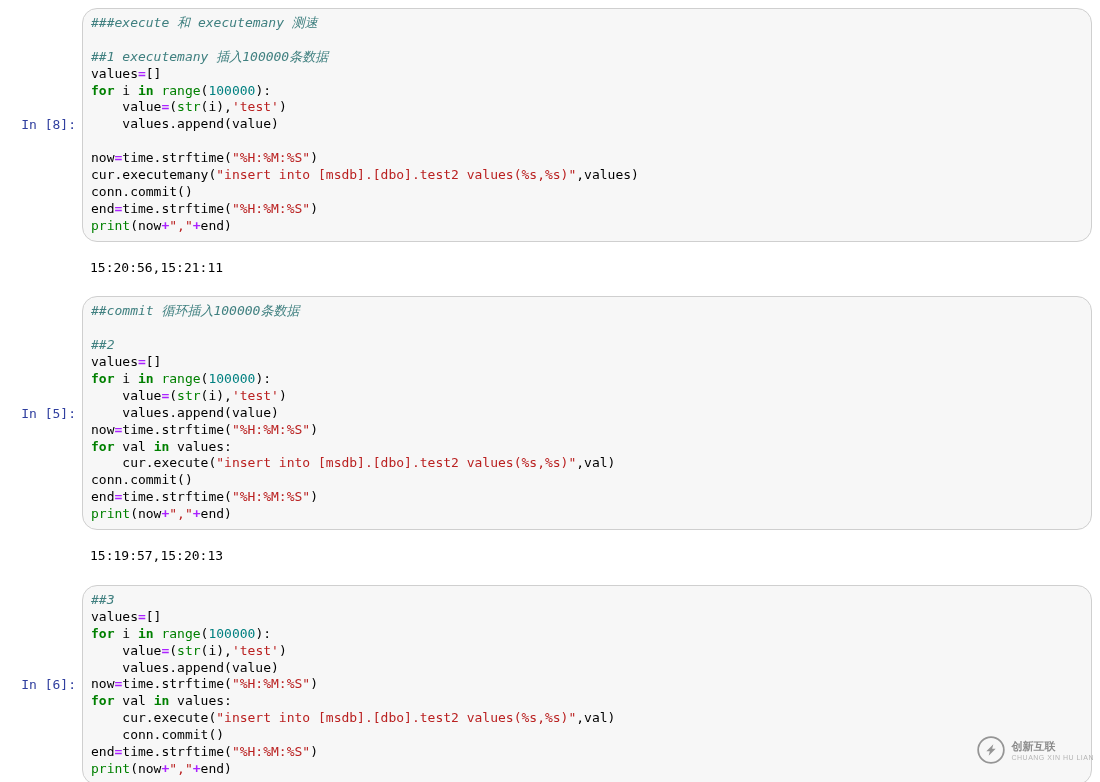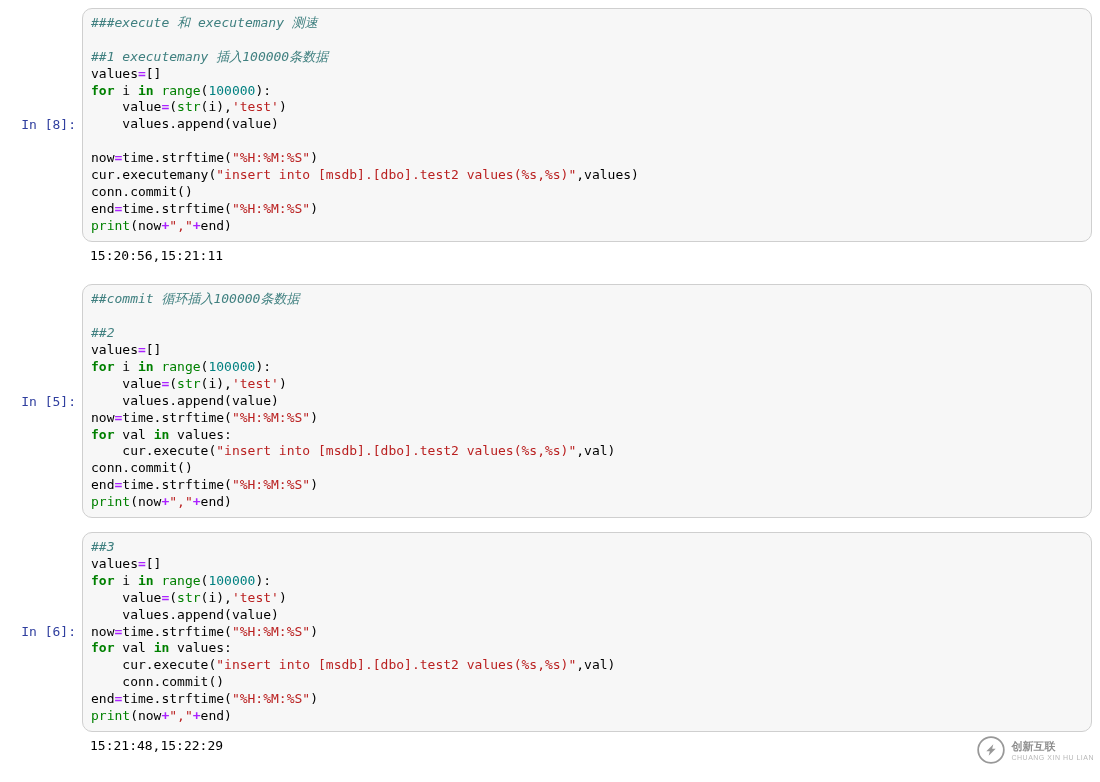--- a/index.html
+++ b/index.html
@@ -24,40 +24,40 @@
     padding: 6px 6px 6px 0;
     text-align: right;
     font-family: monospace;
     font-size: 13px;
     color: #303F9F;
   }
   .input-area {
     flex: 1;
     border: 1px solid #cfcfcf;
     background: #f7f7f7;
-    border-radius: 10px;
+    border-radius: 15px;
     padding: 6px 8px;
     font-family: Menlo, Consolas, "DejaVu Sans Mono", monospace;
     font-size: 13px;
     line-height: 1.3;
     margin-right: 8px;
     white-space: pre;
     overflow: hidden;
   }
   .output-area {
     flex: 1;
     padding: 6px 8px;
     font-family: Menlo, Consolas, "DejaVu Sans Mono", monospace;
     font-size: 13px;
     line-height: 1.3;
     margin-right: 8px;
     white-space: pre;
     overflow: hidden;
   }
-  .out-row { margin-top: 0; }
+  .out-row { margin-top: 12px; }
   .spacer { height: 14px; }
   .spacer-sm { height: 8px; }
 
   
   .cm-comment { color: #408080; font-style: italic; }
   .cm-keyword { color: #008000; font-weight: bold; }
   .cm-builtin { color: #008000; }
   .cm-number  { color: #008080; }
   .cm-string  { color: #ba2121; }
   .cm-op      { color: #aa22ff; font-weight: bold; }
@@ -111,20 +111,24 @@
 <span class="cm-keyword">for</span><span> i </span><span class="cm-keyword">in</span><span> </span><span class="cm-builtin">range</span><span>(</span><span class="cm-number">100000</span><span>):</span>
 <span>    value</span><span class="cm-op">=</span><span>(</span><span class="cm-builtin">str</span><span>(i),</span><span class="cm-string">'test'</span><span>)</span>
 <span>    values.append(value)</span>
 <span>now</span><span class="cm-op">=</span><span>time.strftime(</span><span class="cm-string">"%H:%M:%S"</span><span>)</span>
 <span class="cm-keyword">for</span><span> val </span><span class="cm-keyword">in</span><span> values:</span>
 <span>    cur.execute(</span><span class="cm-string">"insert into [msdb].[dbo].test2 values(%s,%s)"</span><span>,val)</span>
 <span>conn.commit()</span>
 <span>end</span><span class="cm-op">=</span><span>time.strftime(</span><span class="cm-string">"%H:%M:%S"</span><span>)</span>
 <span class="cm-builtin">print</span><span>(now</span><span class="cm-op">+</span><span class="cm-string">","</span><span class="cm-op">+</span><span>end)</span></div>
     </div>
+    <div class="cell out-row">
+      <div class="prompt"></div>
+      <div class="output-area">15:19:57,15:20:13</div>
+    </div>
     <div class="spacer"></div>
     <div class="cell">
       <div class="prompt">In [6]:</div>
       <div class="input-area"><span class="cm-comment">##3</span>
 <span>values</span><span class="cm-op">=</span><span>[]</span>
 <span class="cm-keyword">for</span><span> i </span><span class="cm-keyword">in</span><span> </span><span class="cm-builtin">range</span><span>(</span><span class="cm-number">100000</span><span>):</span>
 <span>    value</span><span class="cm-op">=</span><span>(</span><span class="cm-builtin">str</span><span>(i),</span><span class="cm-string">'test'</span><span>)</span>
 <span>    values.append(value)</span>
 <span>now</span><span class="cm-op">=</span><span>time.strftime(</span><span class="cm-string">"%H:%M:%S"</span><span>)</span>
 <span class="cm-keyword">for</span><span> val </span><span class="cm-keyword">in</span><span> values:</span>

